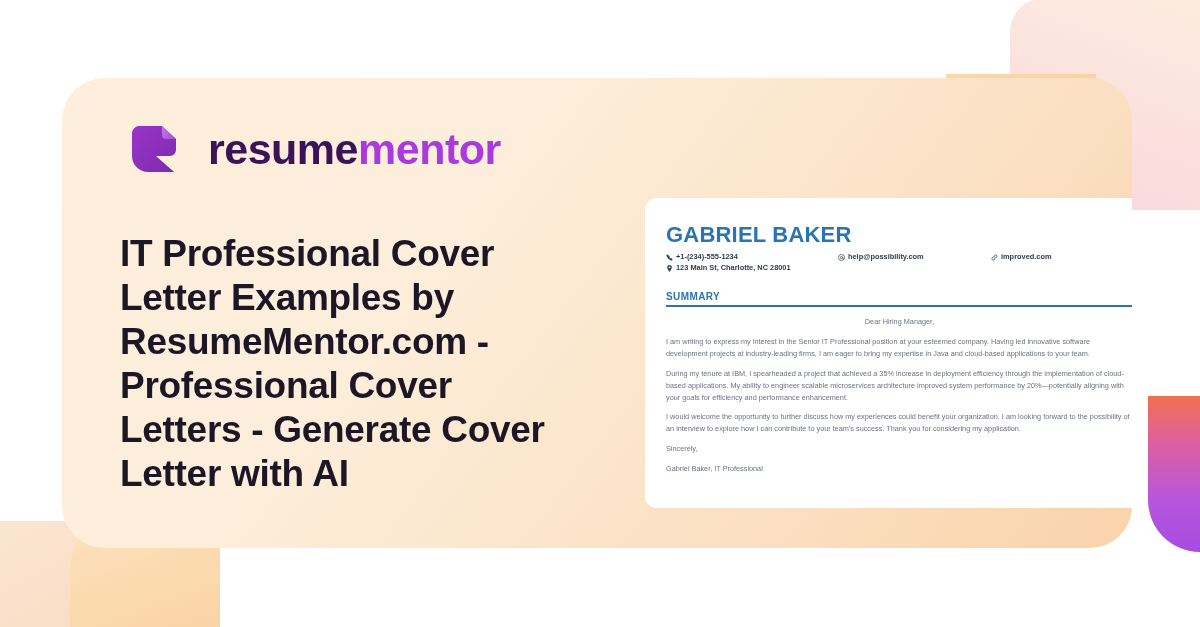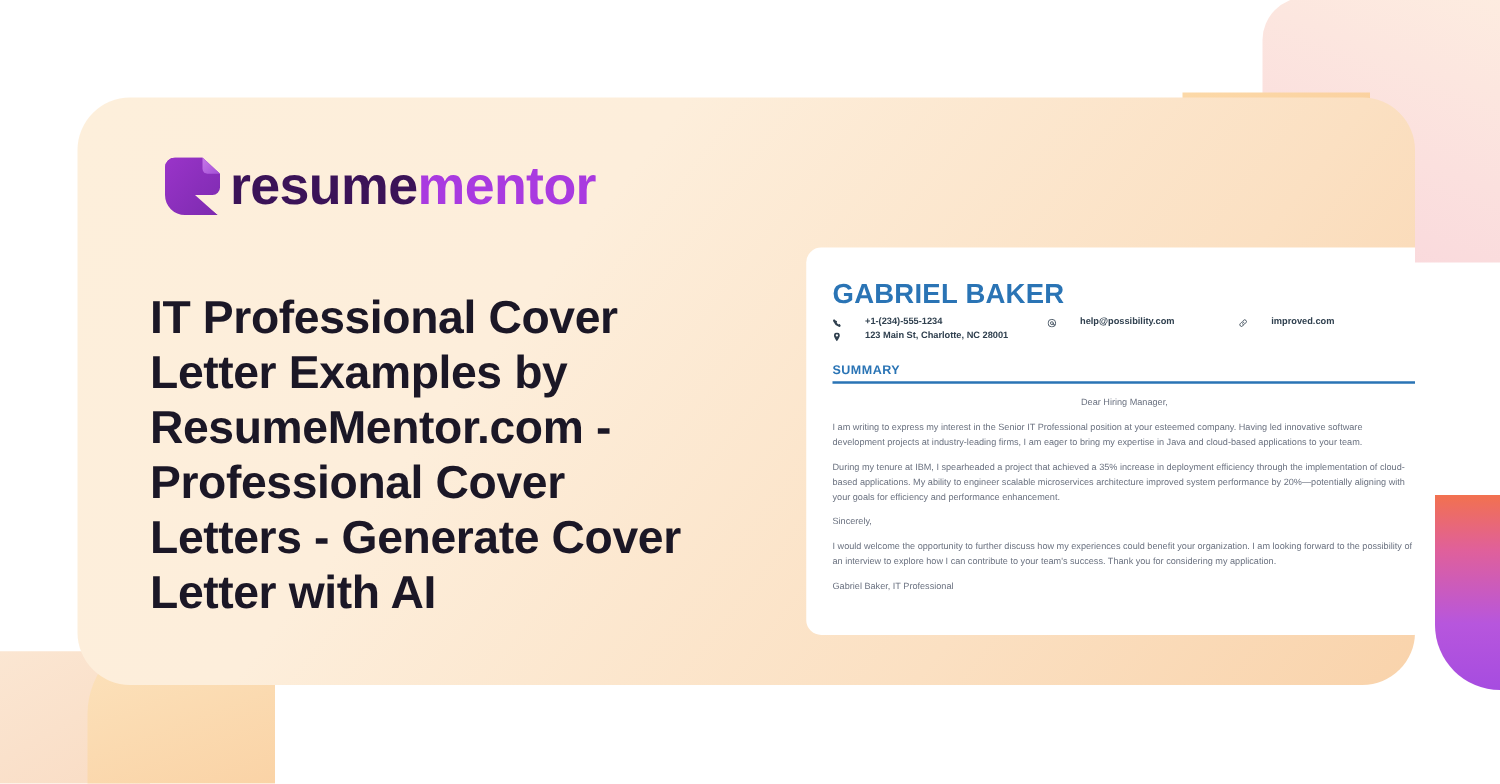--- a/index.html
+++ b/index.html
@@ -90,21 +90,21 @@
     overflow: hidden;
   }
 
   
   .logo-row {
     position: absolute;
     left: 70px;
     top: 48px;
     display: flex;
     align-items: center;
-    gap: 8px;
+    gap: 32px;
   }
 
   .logo-mark {
     width: 44px;
     height: 46px;
     position: relative;
     flex: none;
   }
 
   .logo-wordmark {
@@ -168,22 +168,22 @@
     margin-top: 5px;
     position: relative;
     height: 26px;
     font-size: 7.4px;
     font-weight: 700;
     color: #30404f;
   }
 
   .contact-item {
     display: flex;
-    align-items: flex-end;
-    gap: 19px;
+    align-items: center;
+    gap: 3px;
     line-height: 1.45;
     white-space: nowrap;
   }
 
   .contact-col-1 { position: absolute; left: 0; top: 0; }
   .contact-col-2 { position: absolute; left: 172px; top: 0; }
   .contact-col-3 { position: absolute; left: 325px; top: 0; }
 
   .ci-icon {
     width: 7px;
@@ -309,22 +309,22 @@
           </div>
         </div>
 
         <div class="doc-section-title">SUMMARY</div>
         <div class="doc-rule"></div>
 
         <div class="doc-body">
           <p class="doc-para doc-greeting">Dear Hiring Manager,</p>
           <p class="doc-para">I am writing to express my interest in the Senior IT Professional position at your esteemed company. Having led innovative software development projects at industry-leading firms, I am eager to bring my expertise in Java and cloud-based applications to your team.</p>
           <p class="doc-para">During my tenure at IBM, I spearheaded a project that achieved a 35% increase in deployment efficiency through the implementation of cloud-based applications. My ability to engineer scalable microservices architecture improved system performance by 20%—potentially aligning with your goals for efficiency and performance enhancement.</p>
+          <p class="doc-para">I would welcome the opportunity to further discuss how my experiences could benefit your organization. I am looking forward to the possibility of an interview to explore how I can contribute to your team's success. Thank you for considering my application.</p>
           <p class="doc-para">Sincerely,</p>
-          <p class="doc-para">I would welcome the opportunity to further discuss how my experiences could benefit your organization. I am looking forward to the possibility of an interview to explore how I can contribute to your team's success. Thank you for considering my application.</p>
           <p class="doc-para">Gabriel Baker, IT Professional</p>
         </div>
 
       </div>
     </div>
 
   </div>
 
   <div class="bg-bar-purple"></div>
 

